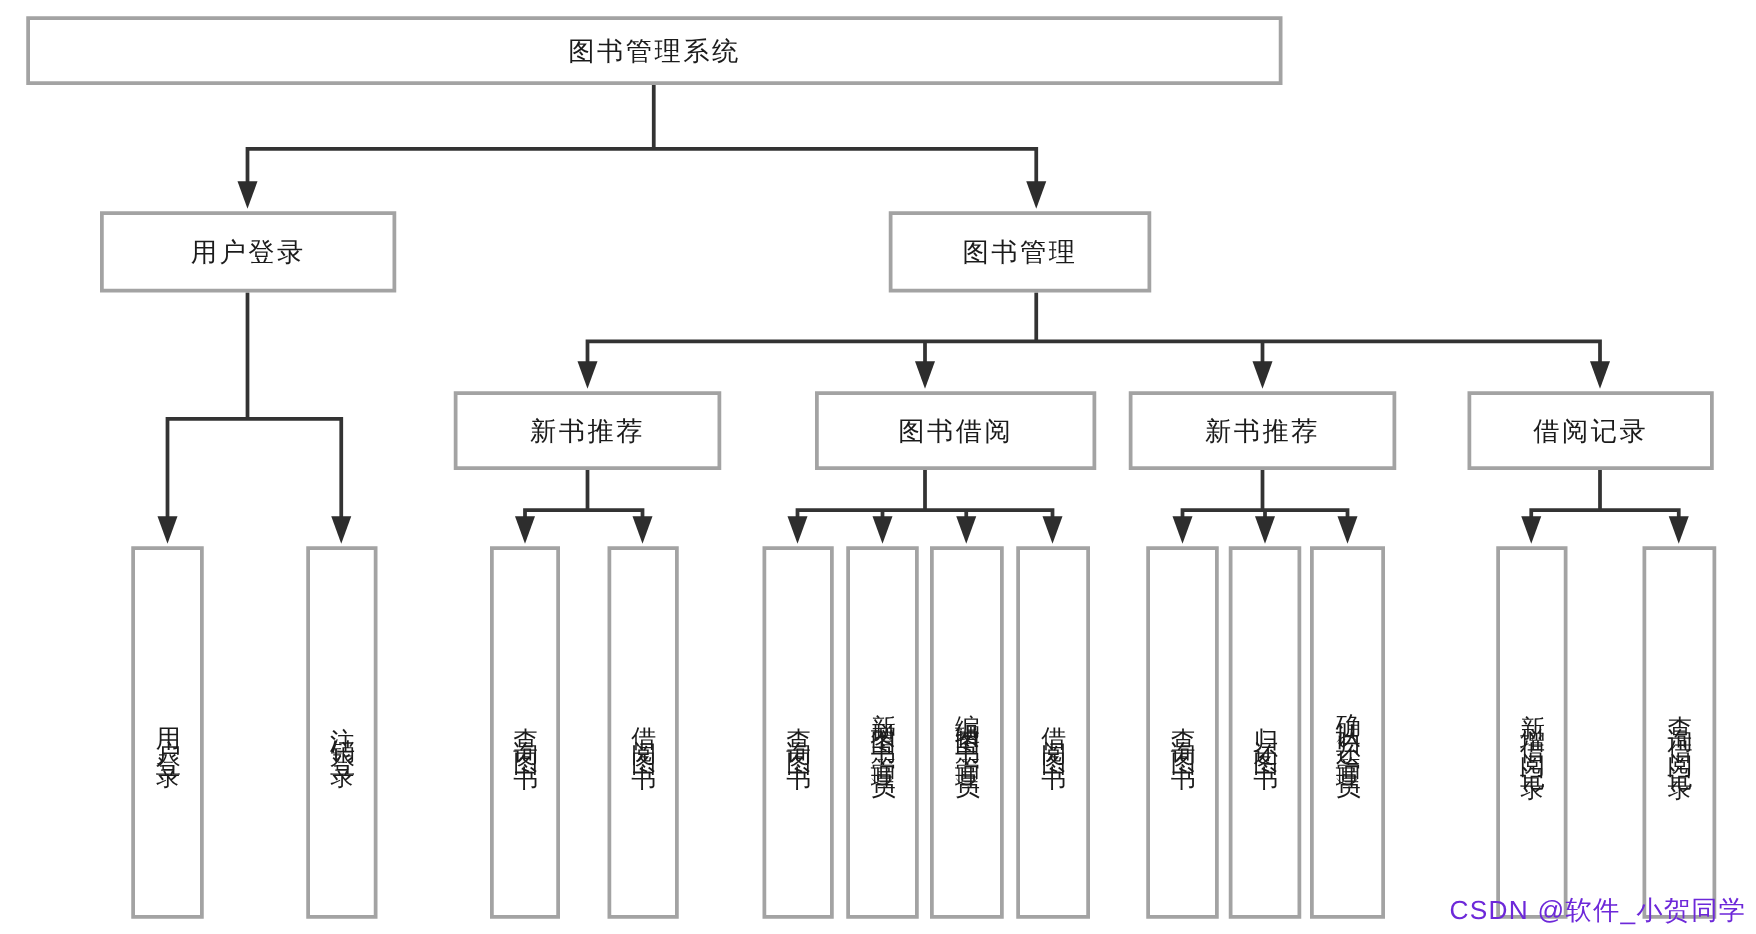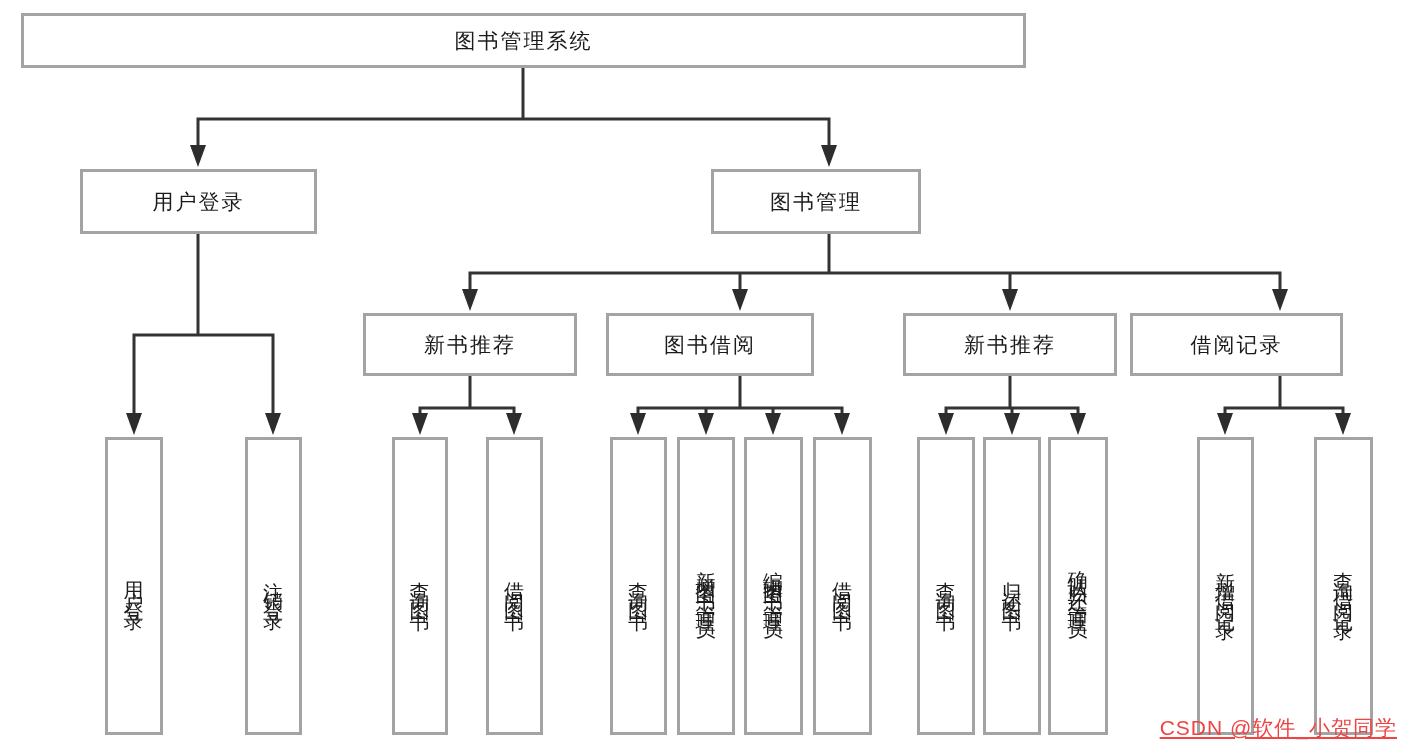--- a/index.html
+++ b/index.html
@@ -48,24 +48,23 @@
     white-space: nowrap;
   }
   .node.v.long {
     letter-spacing: 7px;
   }
   #watermark {
     position: absolute;
     right: 8px;
     bottom: 5px;
     font-size: 21px;
-    color: #ef4444;
+    color: #6d28d9;
     letter-spacing: 1px;
     white-space: nowrap;
-    text-decoration: underline;
   }
 </style>
 </head>
 <body>
 
 <div id="stage">
 
   <svg id="wires" viewBox="0 0 1405 747" xmlns="http://www.w3.org/2000/svg">
     <g stroke="#333333" stroke-width="3" fill="none">
 
@@ -117,23 +116,23 @@
       <polygon points="1335,413 1351,413 1343,435"></polygon>
     </g>
   </svg>
 
   <div class="node h" style="left:21px;top:13px;width:1005px;height:55px">图书管理系统</div>
 
   <div class="node h" style="left:80px;top:169px;width:237px;height:65px">用户登录</div>
   <div class="node h" style="left:711px;top:169px;width:210px;height:65px">图书管理</div>
 
   <div class="node h" style="left:363px;top:313px;width:214px;height:63px">新书推荐</div>
-  <div class="node h" style="left:606px;top:313px;width:208px;height:63px">图书借阅</div>
+  <div class="node h" style="left:652px;top:313px;width:225px;height:63px">图书借阅</div>
   <div class="node h" style="left:903px;top:313px;width:214px;height:63px">新书推荐</div>
-  <div class="node h" style="left:1130px;top:313px;width:213px;height:63px">借阅记录</div>
+  <div class="node h" style="left:1174px;top:313px;width:197px;height:63px">借阅记录</div>
 
   <div class="node v" style="left:105px;top:437px;width:58px;height:298px">用户登录</div>
   <div class="node v" style="left:245px;top:437px;width:57px;height:298px">注销登录</div>
 
   <div class="node v" style="left:392px;top:437px;width:56px;height:298px">查询图书</div>
   <div class="node v" style="left:486px;top:437px;width:57px;height:298px">借阅图书</div>
 
   <div class="node v" style="left:610px;top:437px;width:57px;height:298px">查询图书</div>
   <div class="node v long" style="left:677px;top:437px;width:58px;height:298px">新增图书（管理员）</div>
   <div class="node v long" style="left:744px;top:437px;width:59px;height:298px">编辑图书（管理员）</div>

